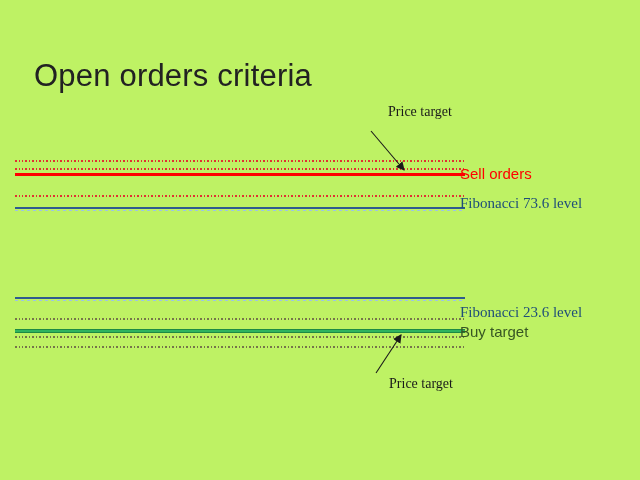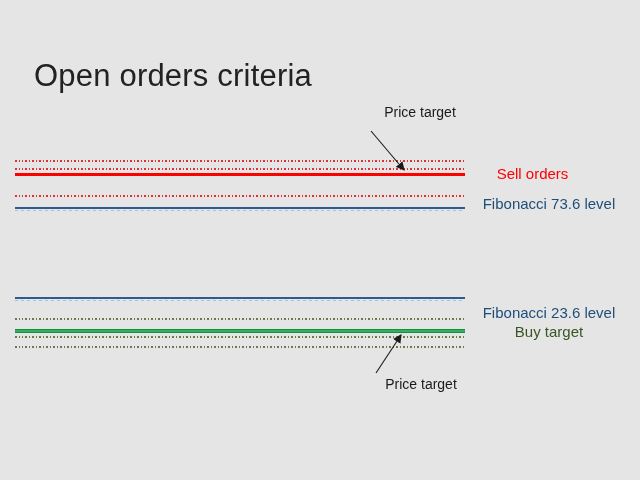--- a/index.html
+++ b/index.html
@@ -10,40 +10,41 @@
   body {
     width: 640px;
     height: 480px;
     overflow: hidden;
     font-family: "Liberation Sans", sans-serif;
     position: relative;
   }
   .slide {
     position: absolute;
     inset: 0;
-    background: #e5e5e5;
+    background: #bef264;
   }
   .title {
     position: absolute;
     left: 34px;
     top: 58px;
     margin: 0;
     font-size: 31px;
     font-weight: 300;
     letter-spacing: 0.2px;
     color: var(--title-text, #222222);
     white-space: nowrap;
   }
   .price-target {
     position: absolute;
     width: 140px;
     text-align: center;
     font-size: 14px;
     color: var(--annotation-text, #1a1a1a);
     white-space: nowrap;
+    font-family: Liberation Serif, serif;
   }
   .pt-top    { left: 350px; top: 104px; }
   .pt-bottom { left: 351px; top: 376px; }
 
   .hline {
     position: absolute;
     left: 15px;
     width: 450px;
   }
   .dotted-red {
@@ -71,26 +72,25 @@
   }
   .solid-green {
     height: 4px;
     background: linear-gradient(180deg,
       #1d8a44 0 1px, var(--buy-line, #2EB45E) 1px 3px, #1d8a44 3px 4px);
   }
 
   .side-label {
     position: absolute;
     left: 460px;
-    text-align: center;
     font-size: 15px;
     white-space: nowrap;
   }
   .side-label.sell { color: var(--sell-text, #FF0000); width: 145px; }
-  .side-label.fib  { color: var(--fibonacci-text, #1F4E79); width: 178px; }
+  .side-label.fib  { color: var(--fibonacci-text, #1F4E79); width: 178px; font-family: Liberation Serif, serif; }
   .side-label.buy  { color: var(--buy-text, #375623); width: 178px; }
 
   .arrows {
     position: absolute;
     left: 0;
     top: 0;
     pointer-events: none;
   }
 </style>
 </head>

